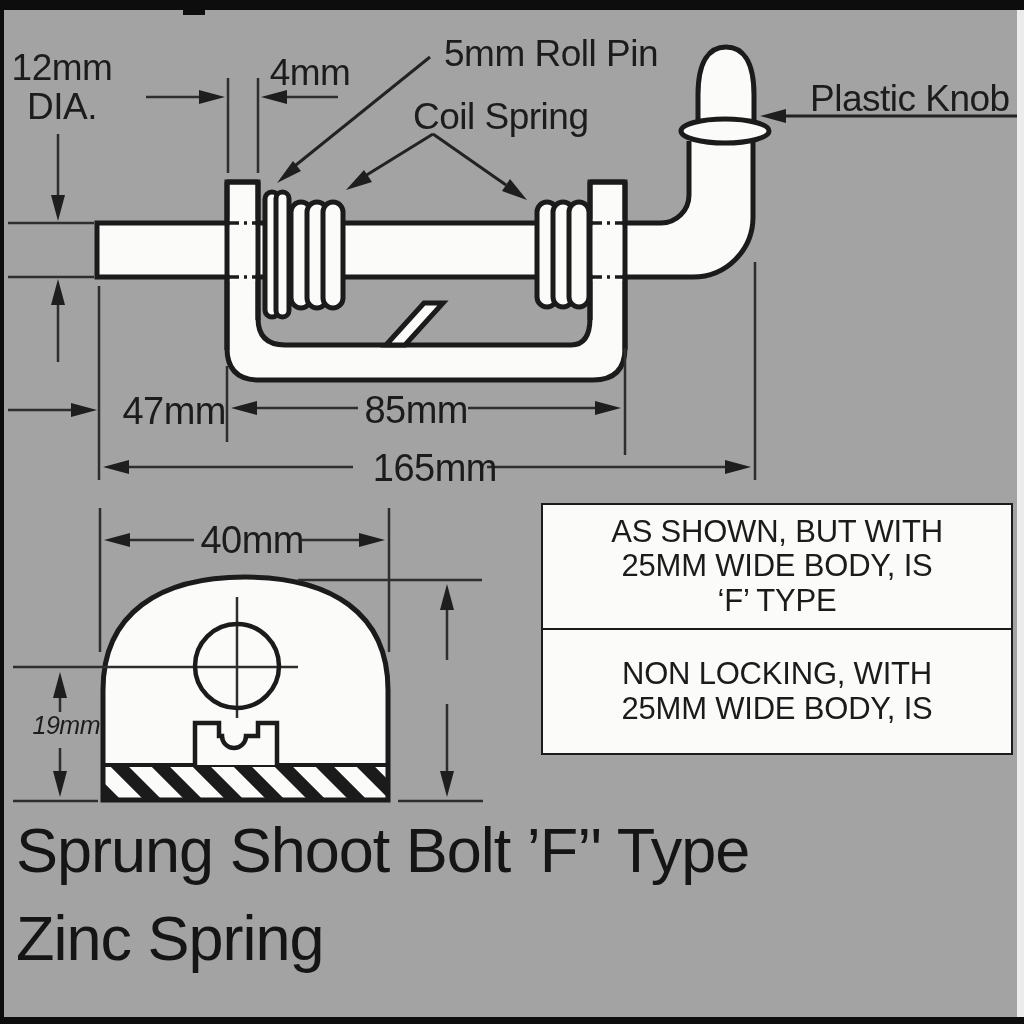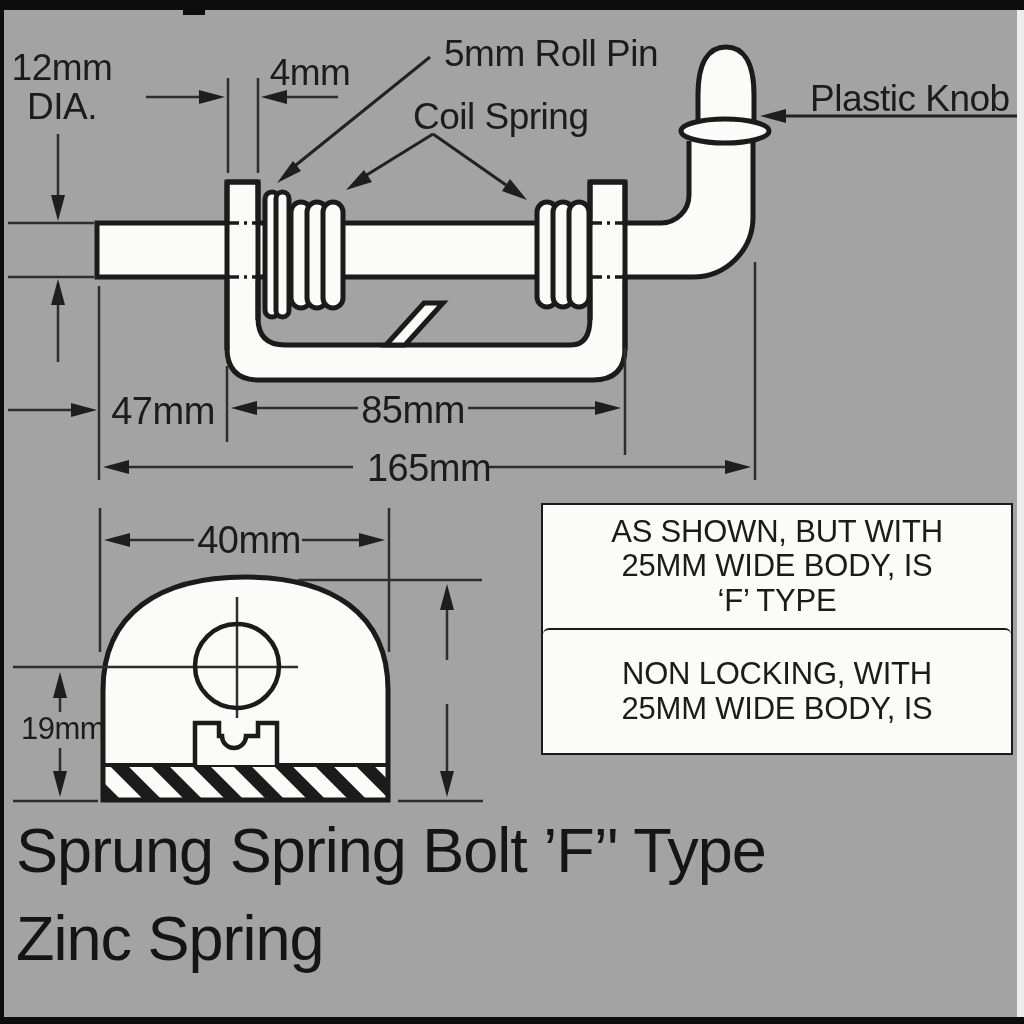--- a/index.html
+++ b/index.html
@@ -1,41 +1,41 @@
 <!DOCTYPE html>
 <html><head>
 <meta charset="utf-8">
 <style>
   html,body{margin:0;padding:0;}
   #stage{
     position:relative;width:1024px;height:1024px;background:#a3a3a3;overflow:hidden;
     font-family:"Liberation Sans", sans-serif;color:#1b1b1b;
   }
   .label{position:absolute;color:#1c1c1c;white-space:nowrap;}
-  .label.center{text-align:center;white-space:normal;}
+  .label.center{text-align:right;white-space:normal;}
   .dim{font-size:38px;letter-spacing:-0.5px;}
   .callout{font-size:37px;letter-spacing:-0.5px;}
   #dia-label{left:8px;top:48px;width:108px;text-align:center;font-size:37px;line-height:39px;}
   #wall-label{left:260px;top:52px;width:100px;text-align:center;}
   #rollpin-label{left:444px;top:22px;margin-top:11px;}
   #coilspring-label{left:413px;top:96px;}
   #plasticknob-label{left:810px;top:78px;}
   #dim47{left:100px;top:390px;width:126px;}
   #dim85{left:358px;top:389px;width:110px;}
   #dim165{left:361px;top:447px;width:136px;}
   #dim40{left:194px;top:519px;width:110px;}
   #dim35{left:403px;top:662px;width:110px;}
-  #dim19{left:19px;top:711px;width:88px;font-size:31px;}
+  #dim19{left:12px;top:711px;width:88px;font-size:25px;font-style:italic;}
   #info-box{
     position:absolute;left:541px;top:503px;width:468px;height:248px;
     border:2.5px solid #1b1b1b;background:#fbfbfa;display:flex;flex-direction:column;
   }
   .info-cell{
     flex:1;display:flex;flex-direction:column;justify-content:center;align-items:center;
-    font-size:31px;line-height:34.5px;text-align:center;letter-spacing:-0.2px;border-radius:6px;
+    font-size:31px;line-height:34.5px;text-align:center;letter-spacing:-0.2px;
   }
   .info-cell + .info-cell{border-top:2.5px solid #1b1b1b;}
   #title{position:absolute;left:16px;top:806px;font-size:63px;line-height:88px;letter-spacing:-1px;color:#151515;}
   .bar{position:absolute;background:#0d0d0d;}
   #right-edge{position:absolute;right:0;top:10px;width:7px;height:1007px;background:#ececec;}
 </style>
 </head>
 <body>
 
 <div id="stage">
@@ -202,21 +202,21 @@
       <span>25MM WIDE BODY, IS</span>
       <span>‘F’ TYPE</span>
     </div>
     <div class="info-cell">
       <span>NON LOCKING, WITH</span>
       <span>25MM WIDE BODY, IS</span>
     </div>
   </div>
 
   <div id="title">
-    <div>Sprung Spring Bolt ’F’' Type</div>
+    <div>Sprung Shoot Bolt ’F’' Type</div>
     <div>Zinc Spring</div>
   </div>
 
   <div class="bar" style="left:0;top:0;width:1024px;height:10px;"></div>
   <div class="bar" style="left:183px;top:0;width:22px;height:15px;"></div>
   <div class="bar" style="left:0;top:1017px;width:1024px;height:7px;"></div>
   <div class="bar" style="left:0;top:8px;width:4px;height:1010px;"></div>
   <div id="right-edge"></div>
 </div>
 

